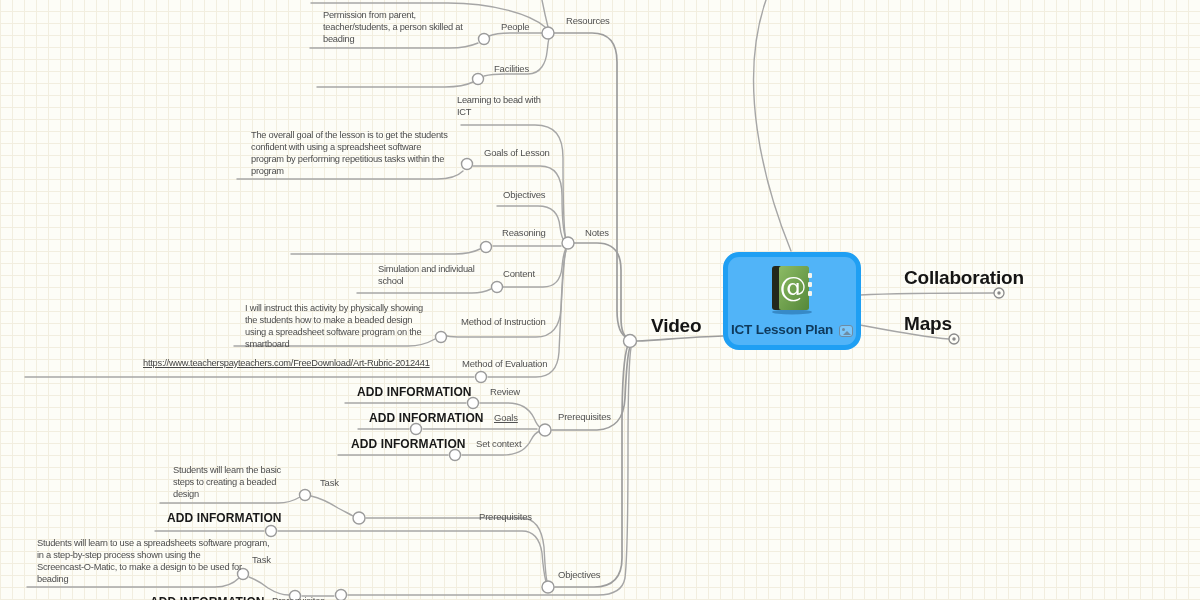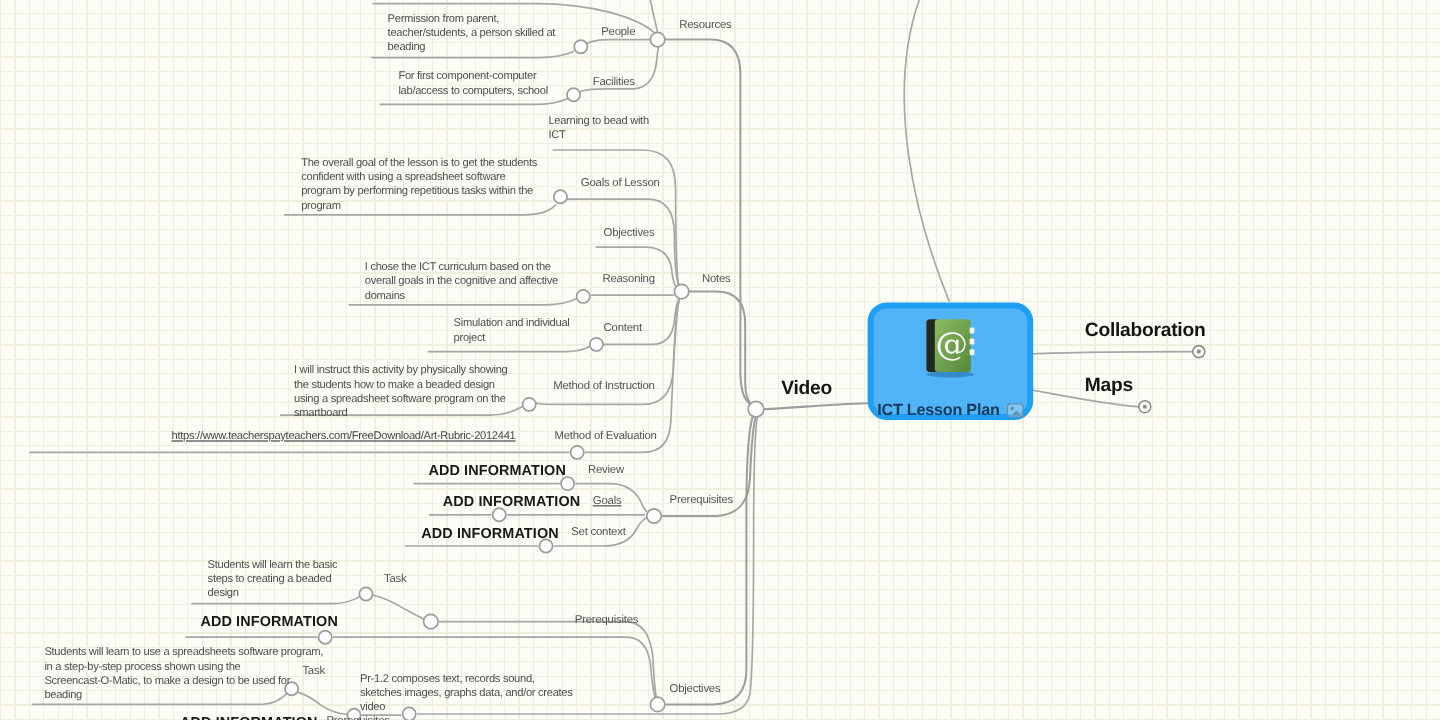--- a/index.html
+++ b/index.html
@@ -9,29 +9,29 @@
     background-color:#fdfdf7;
     background-image:
       repeating-linear-gradient(0deg,#f2eedf 0px,#f2eedf 1px,transparent 1px,transparent 12px),
       repeating-linear-gradient(90deg,#f2eedf 0px,#f2eedf 1px,transparent 1px,transparent 12px);
   }
   #wires{position:absolute;left:0;top:0;}
   .txt{position:absolute;white-space:pre-line;}
   .note{font-size:9.3px;line-height:12px;letter-spacing:-0.25px;color:#4d4d4d;}
   .glabel{font-size:9.5px;letter-spacing:-0.2px;color:#525252;white-space:nowrap;}
   .addinfo{font-size:12px;font-weight:bold;letter-spacing:0.1px;color:#181818;white-space:nowrap;}
-  .biglabel{font-size:16px;font-weight:bold;letter-spacing:-0.2px;color:#141414;white-space:nowrap;}
+  .biglabel{font-size:19px;font-weight:bold;letter-spacing:-0.2px;color:#141414;white-space:nowrap;}
   .link{font-size:9.3px;letter-spacing:-0.25px;color:#454545;text-decoration:underline;white-space:nowrap;}
   #central-node{
     position:absolute;left:723px;top:252px;width:138px;height:98px;box-sizing:border-box;
     border:5px solid #1f9ff3;background:#51b4f8;border-radius:16px;
     display:flex;flex-direction:column;align-items:center;justify-content:flex-start;
   }
   #central-node .icon-wrap{margin-top:7px;height:52px;}
-  #central-node .title-row{display:flex;align-items:center;gap:6px;margin-top:18px;}
+  #central-node .title-row{display:flex;align-items:flex-end;gap:6px;margin-top:6px;}
   #central-title{font-size:13.5px;font-weight:bold;color:#0f3a5c;letter-spacing:-0.2px;white-space:nowrap;}
   .img-badge{
     width:14px;height:12px;border:1.6px solid #6e8ca3;border-radius:3px;box-sizing:border-box;
     position:relative;background:rgba(255,255,255,0.25);
   }
   .img-badge:before{content:"";position:absolute;left:2px;top:2px;width:3px;height:3px;border-radius:50%;background:#6e8ca3;}
   .img-badge:after{content:"";position:absolute;right:1px;bottom:1px;width:0;height:0;
     border-left:4px solid transparent;border-right:4px solid transparent;border-bottom:4px solid #6e8ca3;}
 </style>
 </head>
@@ -119,40 +119,35 @@
       <circle cx="999" cy="293" r="1.7" fill="#8a8a8a"></circle>
       <circle cx="954" cy="339" r="5" fill="#fdfdf7" stroke="#8a8a8a" stroke-width="1.3"></circle>
       <circle cx="954" cy="339" r="1.7" fill="#8a8a8a"></circle>
     </g>
   </svg>
 
   <div class="txt note" style="left:323px;top:9px;">Permission from parent,
 teacher/students, a person skilled at
 beading</div>
   <div class="txt glabel" style="left:501px;top:21px;">People</div>
-  <div class="txt note" style="left:332px;top:57px;">For first component-computer
-lab/access to computers, school</div>
   <div class="txt glabel" style="left:494px;top:63px;">Facilities</div>
   <div class="txt glabel" style="left:566px;top:15px;">Resources</div>
 
   <div class="txt note" style="left:457px;top:94px;">Learning to bead with
 ICT</div>
   <div class="txt note" style="left:251px;top:129px;">The overall goal of the lesson is to get the students
 confident with using a spreadsheet software
 program by performing repetitious tasks within the
 program</div>
   <div class="txt glabel" style="left:484px;top:147px;">Goals of Lesson</div>
   <div class="txt glabel" style="left:503px;top:189px;">Objectives</div>
-  <div class="txt note" style="left:304px;top:216px;">I chose the ICT curriculum based on the
-overall goals in the cognitive and affective
-domains</div>
   <div class="txt glabel" style="left:502px;top:227px;">Reasoning</div>
   <div class="txt glabel" style="left:585px;top:227px;">Notes</div>
   <div class="txt note" style="left:378px;top:263px;">Simulation and individual
-project</div>
+school</div>
   <div class="txt glabel" style="left:503px;top:268px;">Content</div>
   <div class="txt note" style="left:245px;top:302px;">I will instruct this activity by physically showing
 the students how to make a beaded design
 using a spreadsheet software program on the
 smartboard</div>
   <div class="txt glabel" style="left:461px;top:316px;">Method of Instruction</div>
   <div class="txt link" style="left:143px;top:358px;">https://www.teacherspayteachers.com/FreeDownload/Art-Rubric-2012441</div>
   <div class="txt glabel" style="left:462px;top:358px;text-align:right;">Method of Evaluation</div>
 
   <div class="txt addinfo" style="left:357px;top:385px;">ADD INFORMATION</div>
@@ -167,23 +162,20 @@
 steps to creating a beaded
 design</div>
   <div class="txt glabel" style="left:320px;top:477px;">Task</div>
   <div class="txt addinfo" style="left:167px;top:511px;">ADD INFORMATION</div>
   <div class="txt glabel" style="left:479px;top:511px;">Prerequisites</div>
   <div class="txt note" style="left:37px;top:537px;">Students will learn to use a spreadsheets software program,
 in a step-by-step process shown using the
 Screencast-O-Matic, to make a design to be used for
 beading</div>
   <div class="txt glabel" style="left:252px;top:554px;">Task</div>
-  <div class="txt note" style="left:300px;top:559px;">Pr-1.2 composes text, records sound,
-sketches images, graphs data, and/or creates
-video</div>
   <div class="txt glabel" style="left:558px;top:569px;">Objectives</div>
 
   <div class="txt addinfo" style="left:150px;top:595px;">ADD INFORMATION</div>
   <div class="txt glabel" style="left:272px;top:595px;">Prerequisites</div>
 
   <div class="txt biglabel" style="left:651px;top:315px;">Video</div>
   <div class="txt biglabel" style="left:904px;top:267px;">Collaboration</div>
   <div class="txt biglabel" style="left:904px;top:313px;">Maps</div>
 
   <div id="central-node">

